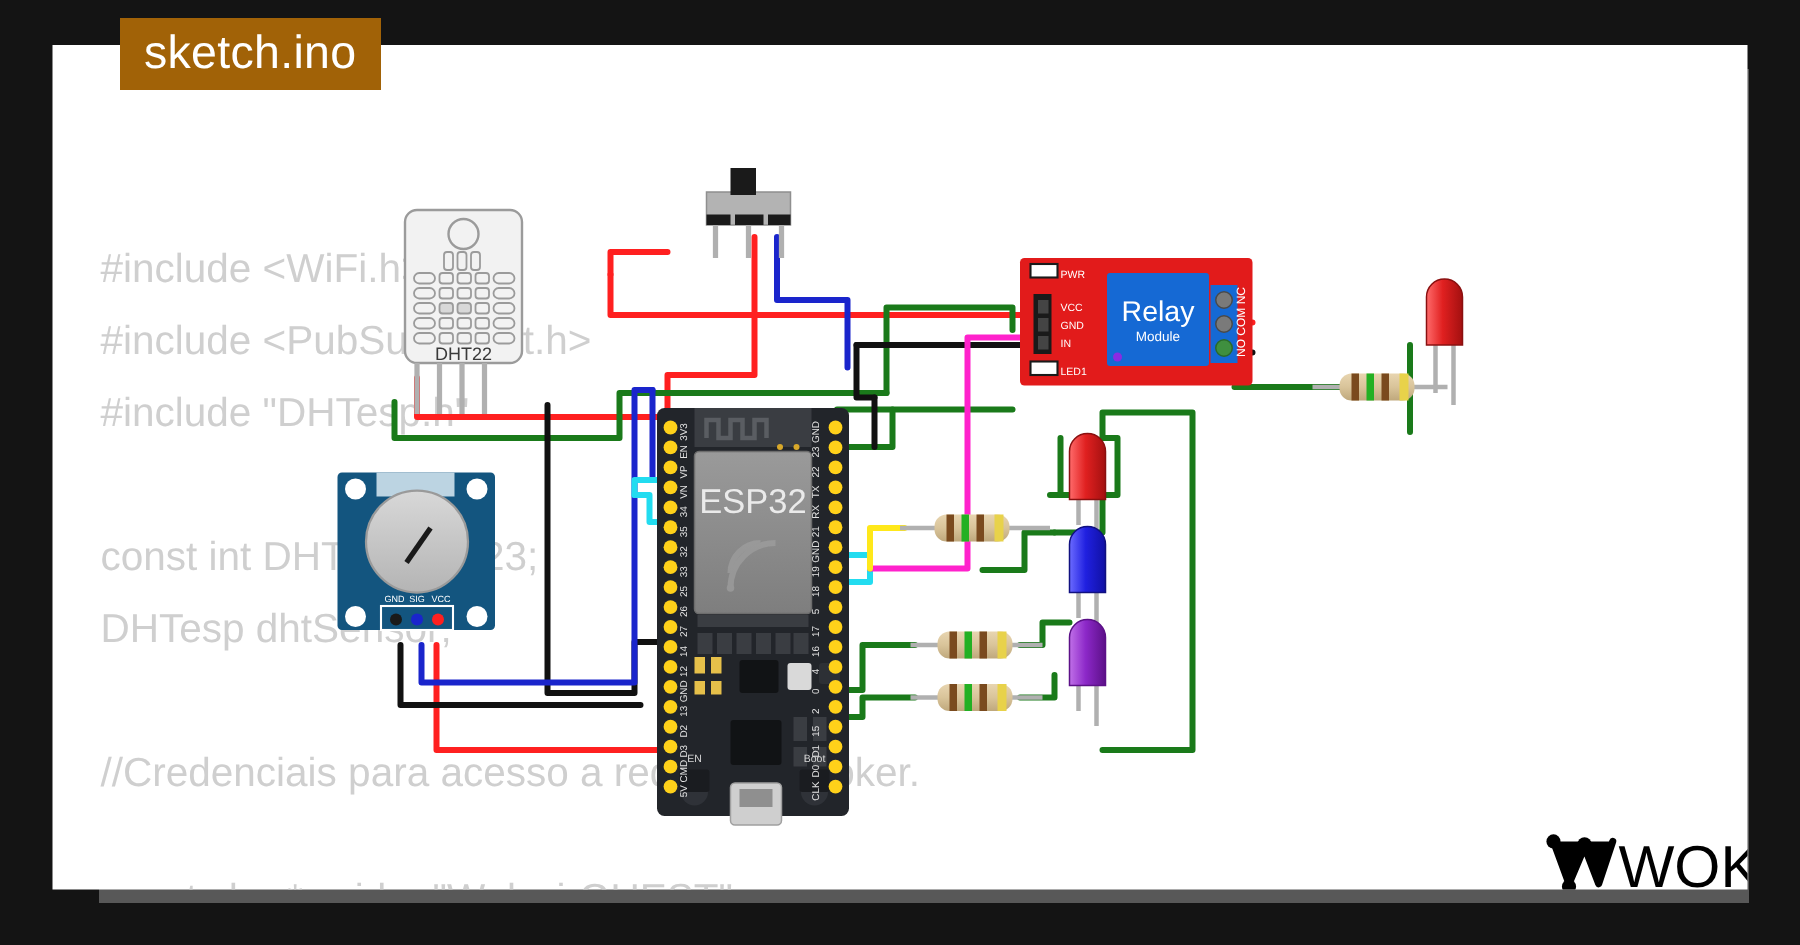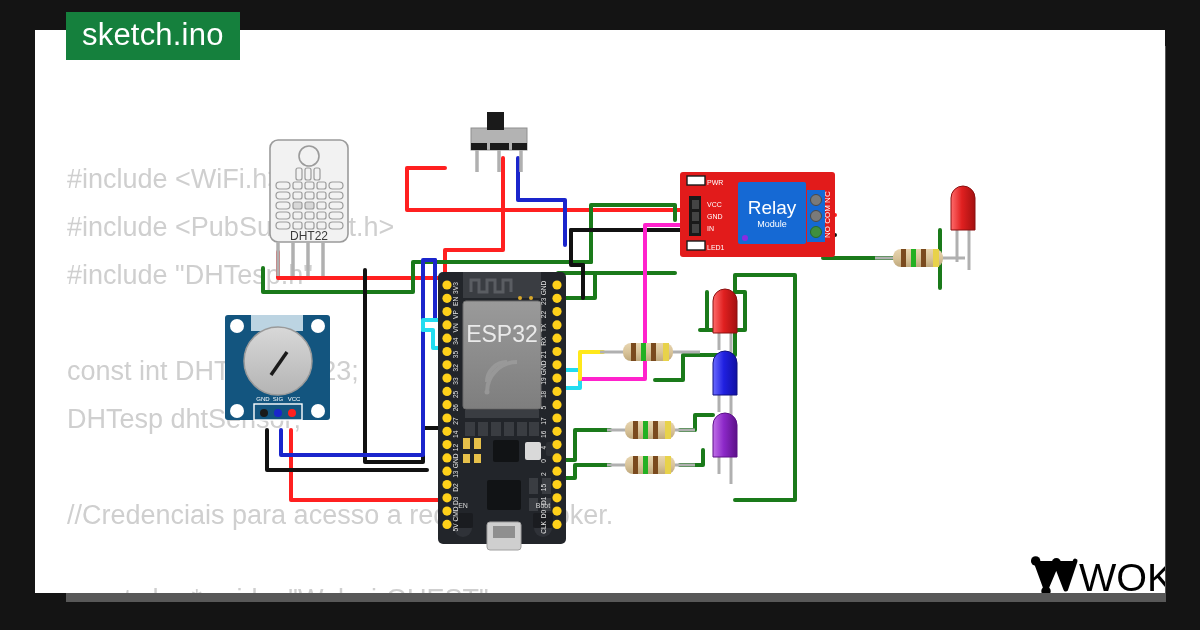--- a/index.html
+++ b/index.html
@@ -16,22 +16,22 @@
     position:absolute;left:66px;top:46px;width:1100px;height:556px;
     background:#585858;
   }
   .canvas{
     position:absolute;left:35px;top:30px;width:1130px;height:563px;
     background:#ffffff;overflow:hidden;
   }
 
   
   .tab{
-    position:absolute;left:66px;top:12px;
-    background:#15803d;color:#ffffff;
+    position:absolute;left:80px;top:12px;
+    background:#a16207;color:#ffffff;
     padding:7px 16px 10px 16px;
     font-size:31px;line-height:1.0;
     letter-spacing:0.2px;
     font-family:"Liberation Sans", sans-serif;
   }
 
   
   .code{
     position:absolute;left:0;top:0;width:1130px;height:563px;
     color:#cfcfcf;

